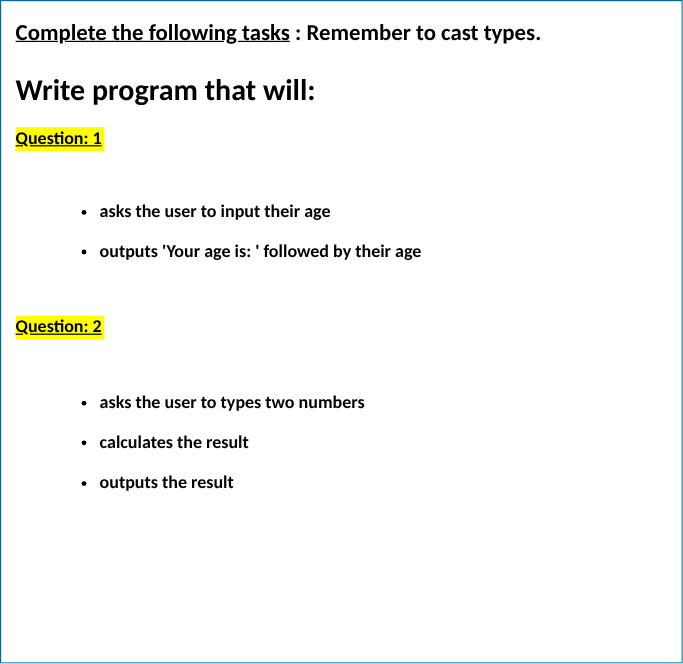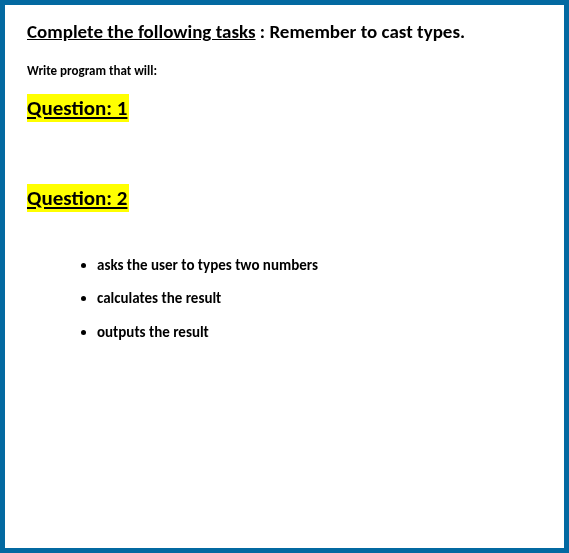--- a/index.html
+++ b/index.html
@@ -4,43 +4,43 @@
 <style>
   html, body {
     margin: 0;
     padding: 0;
     background: #ffffff;
   }
   .page {
     width: 569px;
     height: 553px;
     box-sizing: border-box;
-    padding: 14px 20px 10px 22px;
+    padding: 14px 20px 10px 12px;
     font-family: Calibri, "Segoe UI", Arial, sans-serif;
     color: #000000;
-    border: 5px solid #0369a1;
+    border: 1px solid #0369a1;
   }
   .title-line {
     font-size: 19px;
     font-weight: 700;
     line-height: 1.35;
     margin-bottom: 18px;
   }
   .title-underline {
     text-decoration: underline;
   }
   .subtitle {
-    font-size: 13px;
+    font-size: 25px;
     font-weight: 700;
     margin-bottom: 16px;
   }
   .question-label {
     display: inline-block;
     background: #ffff00;
-    font-size: 21px;
+    font-size: 15px;
     font-weight: 700;
     text-decoration: underline;
     padding: 1px 2px 1px 0;
     margin-bottom: 42px;
   }
   .q2-label {
     margin-top: 20px;
     margin-bottom: 44px;
   }
   ul.task-list {
@@ -64,20 +64,24 @@
 <div class="page">
 
   <div class="title-line">
     <span class="title-underline">Complete the following tasks</span><span>  : Remember to cast types.</span>
   </div>
 
   <div class="subtitle">Write program that will:</div>
 
   <div>
     <span class="question-label">Question: 1</span>
+    <ul class="task-list">
+      <li>asks the user to input their age</li>
+      <li>outputs 'Your age is: ' followed by their age</li>
+    </ul>
   </div>
 
   <div>
     <span class="question-label q2-label">Question: 2</span>
     <ul class="task-list">
       <li>asks the user to types two numbers</li>
       <li>calculates the result</li>
       <li>outputs the result</li>
     </ul>
   </div>

